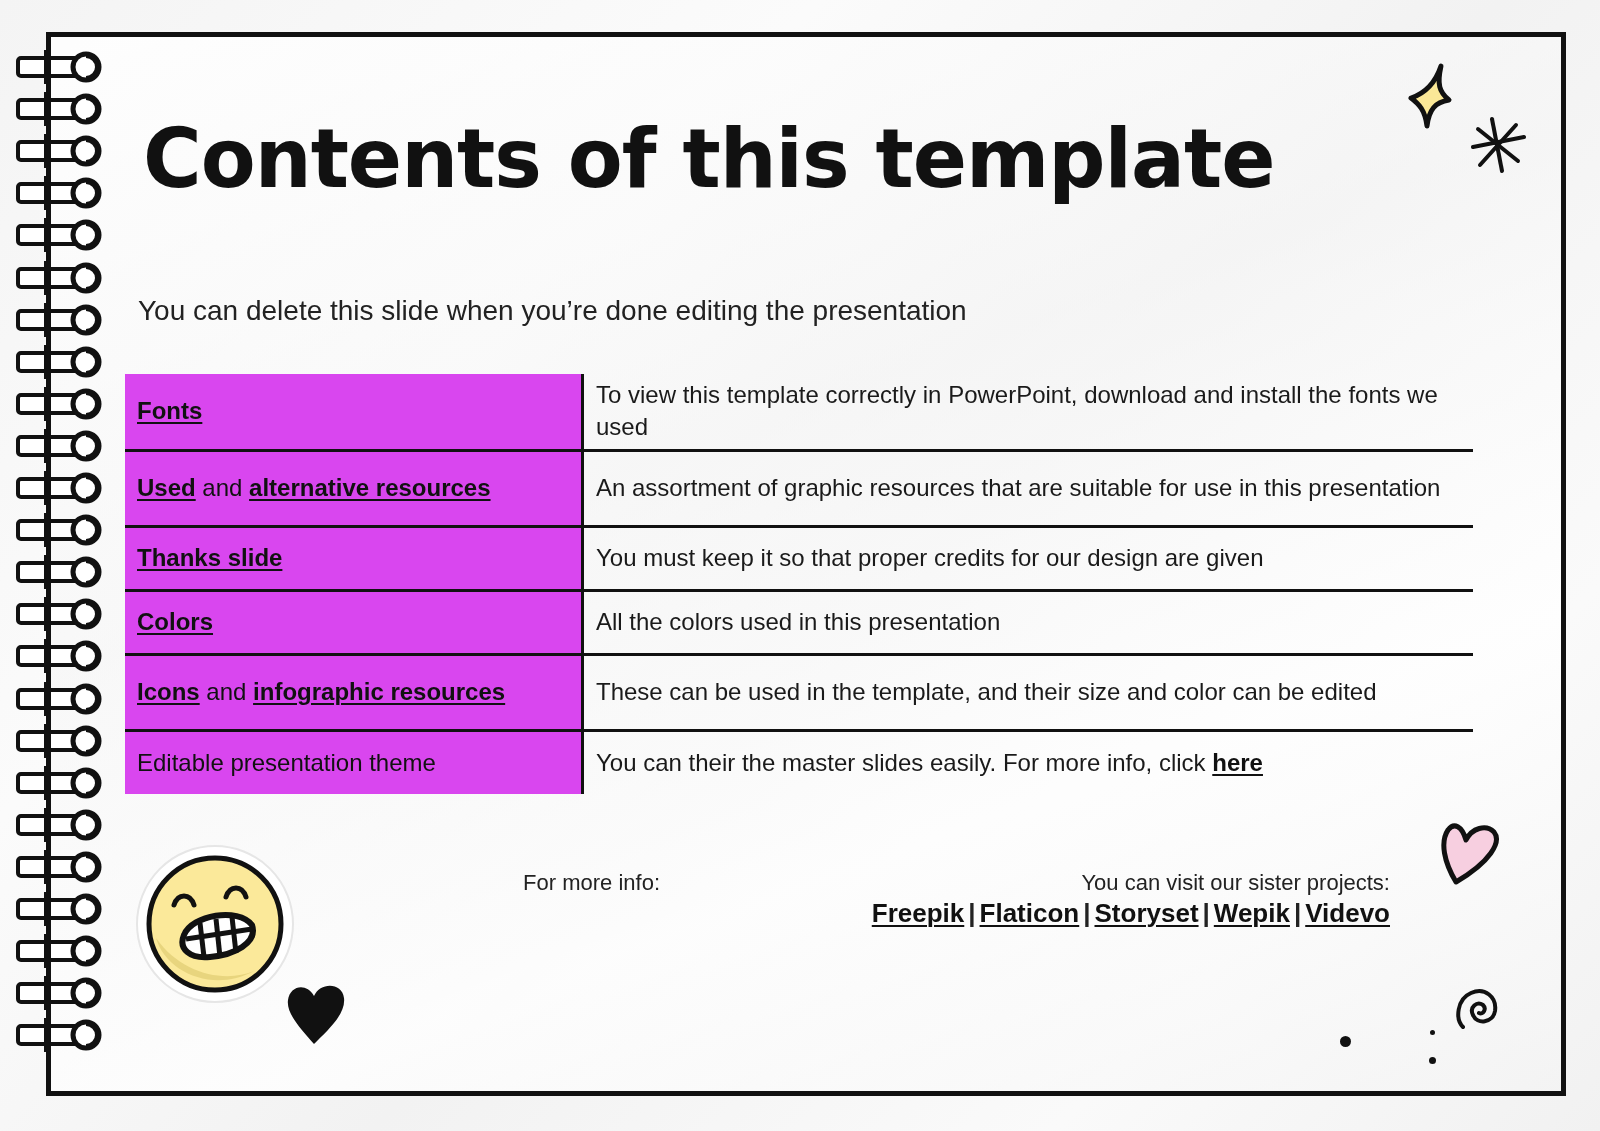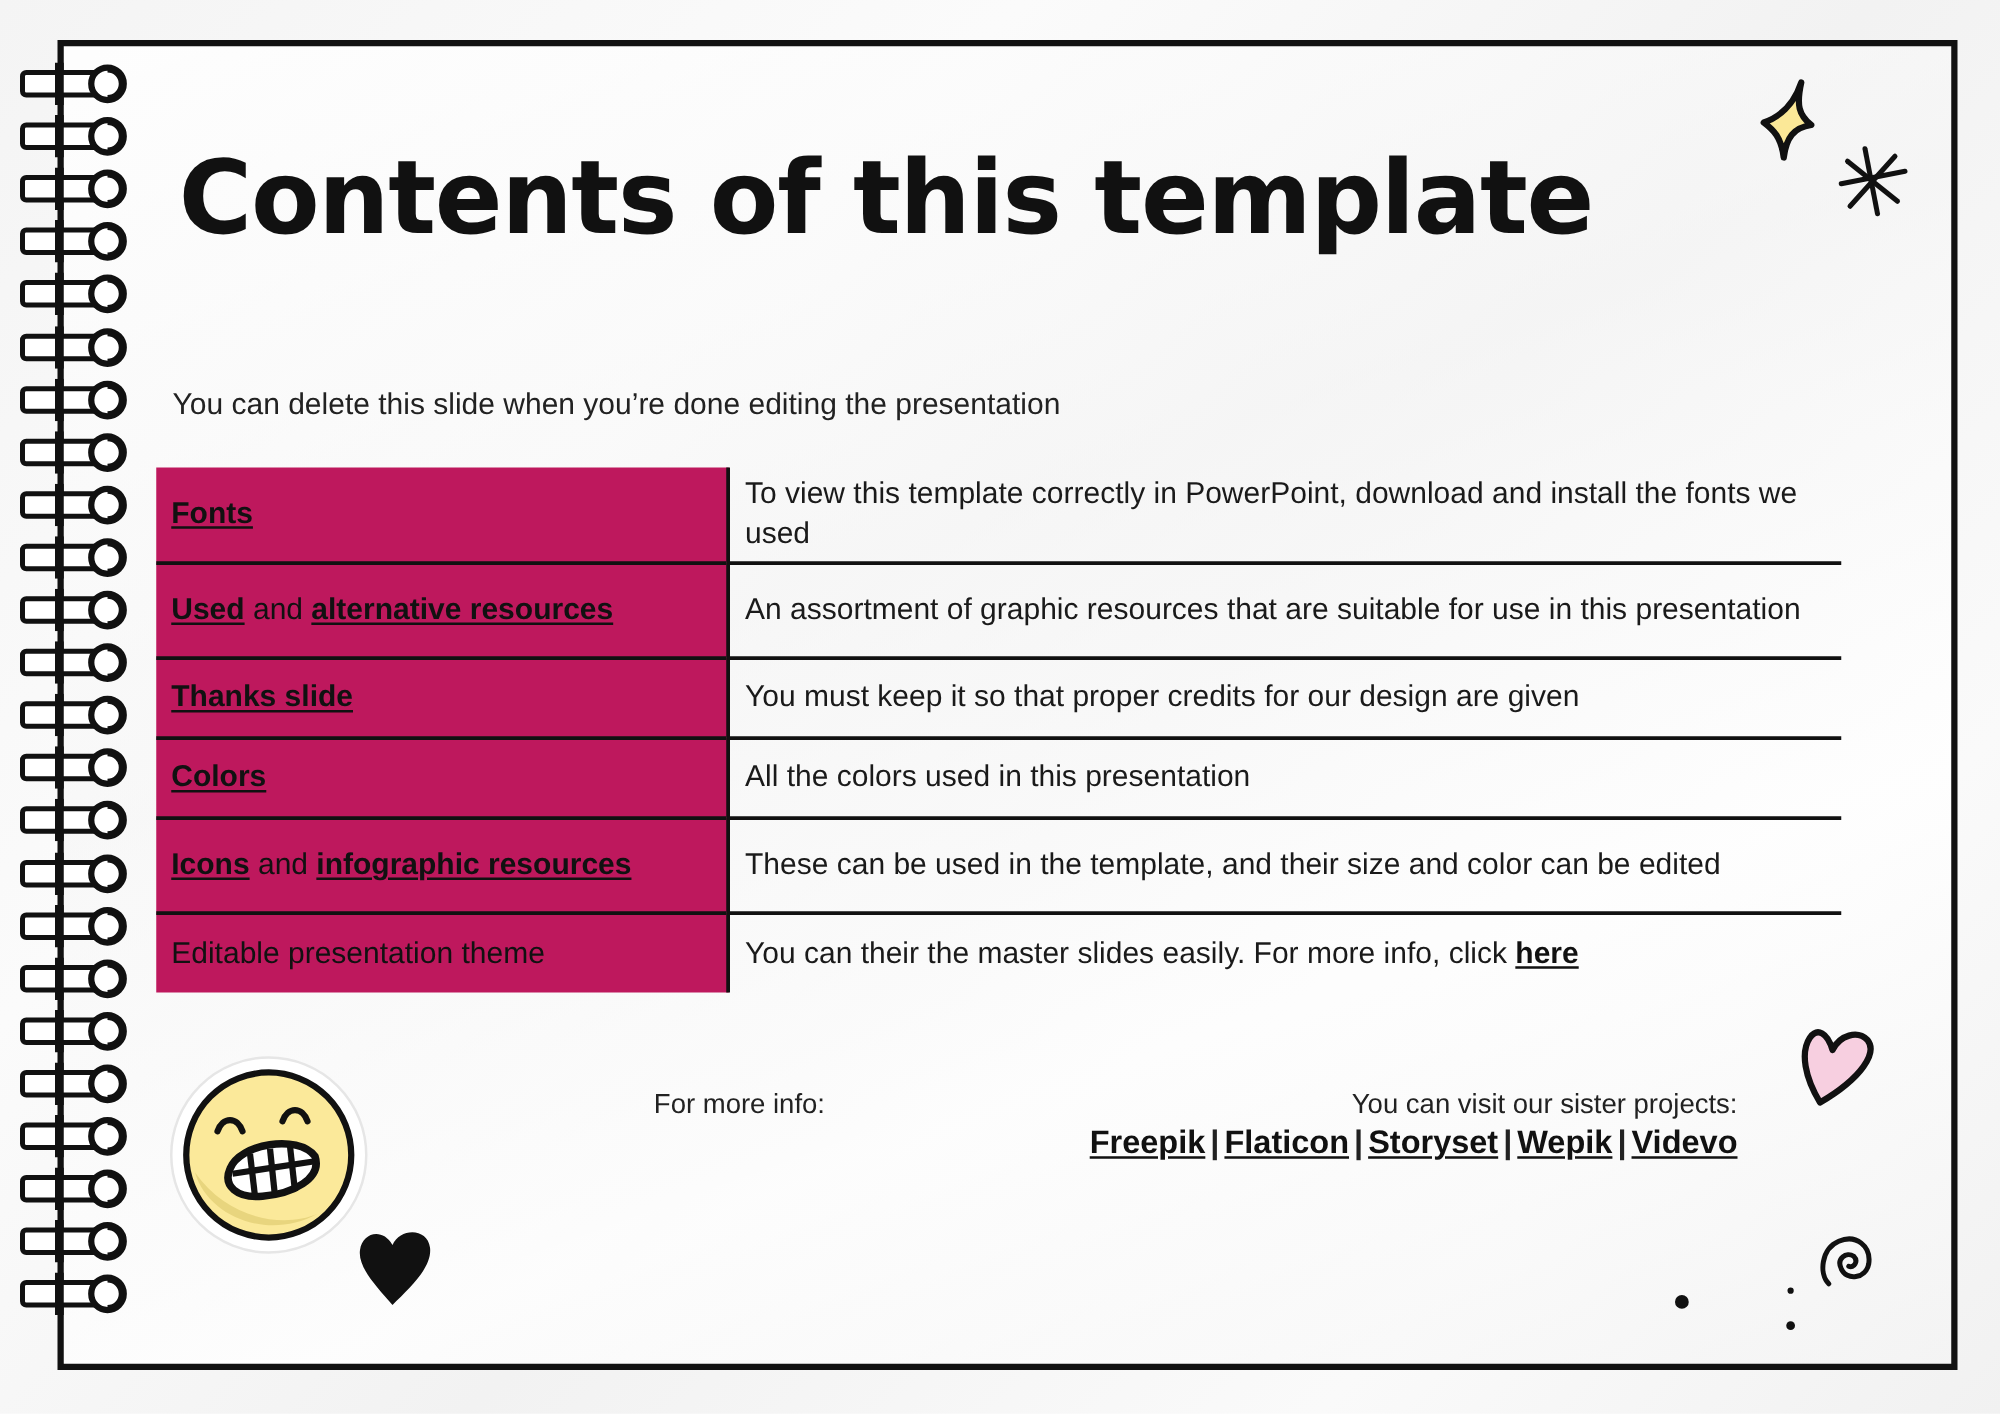--- a/index.html
+++ b/index.html
@@ -14,29 +14,29 @@
     background: linear-gradient(160deg,rgba(255,255,255,0.85),rgba(246,246,246,0.6) 40%,rgba(255,255,255,0.8) 70%,rgba(244,244,244,0.7));
   }
   .spiral { position:absolute; left:14px; top:50px; width:90px; height:1010px; }
   .ring { position:absolute; left:0; width:90px; height:34px; }
   .title {
     position:absolute; left:143px; top:112px; margin:0;
     font-family:"DejaVu Sans", sans-serif; font-weight:bold; font-size:80px;
     letter-spacing:-1px; color:#111; transform:scaleY(1.02);
   }
   .subtitle {
-    position:absolute; left:138px; top:310px; font-size:24px; color:#222;
+    position:absolute; left:138px; top:295px; font-size:28px; color:#222;
   }
   table.contents {
     position:absolute; left:125px; top:374px; width:1348px;
     border-collapse:collapse; font-size:24px;
   }
   table.contents td { padding:0 12px; vertical-align:middle; line-height:32px; }
   table.contents td.left {
-    background:#be185d; width:432px; border-right:3px solid #111; color:#111;
+    background:#d946ef; width:432px; border-right:3px solid #111; color:#111;
   }
   table.contents td.right { color:#1a1a1a; }
   table.contents tr { border-bottom:3px solid #111; }
   table.contents tr:last-child { border-bottom:none; }
   a.lnk { color:#111; font-weight:bold; text-decoration:underline; text-decoration-thickness:2px; text-underline-offset:3px; }
   .footer-block { position:absolute; text-align:right; font-size:22px; color:#222; }
   .footer-block .links { font-size:26px; margin-top:2px; }
   .sep { font-weight:bold; margin:0 4px; }
   .deco { position:absolute; }
 </style>

